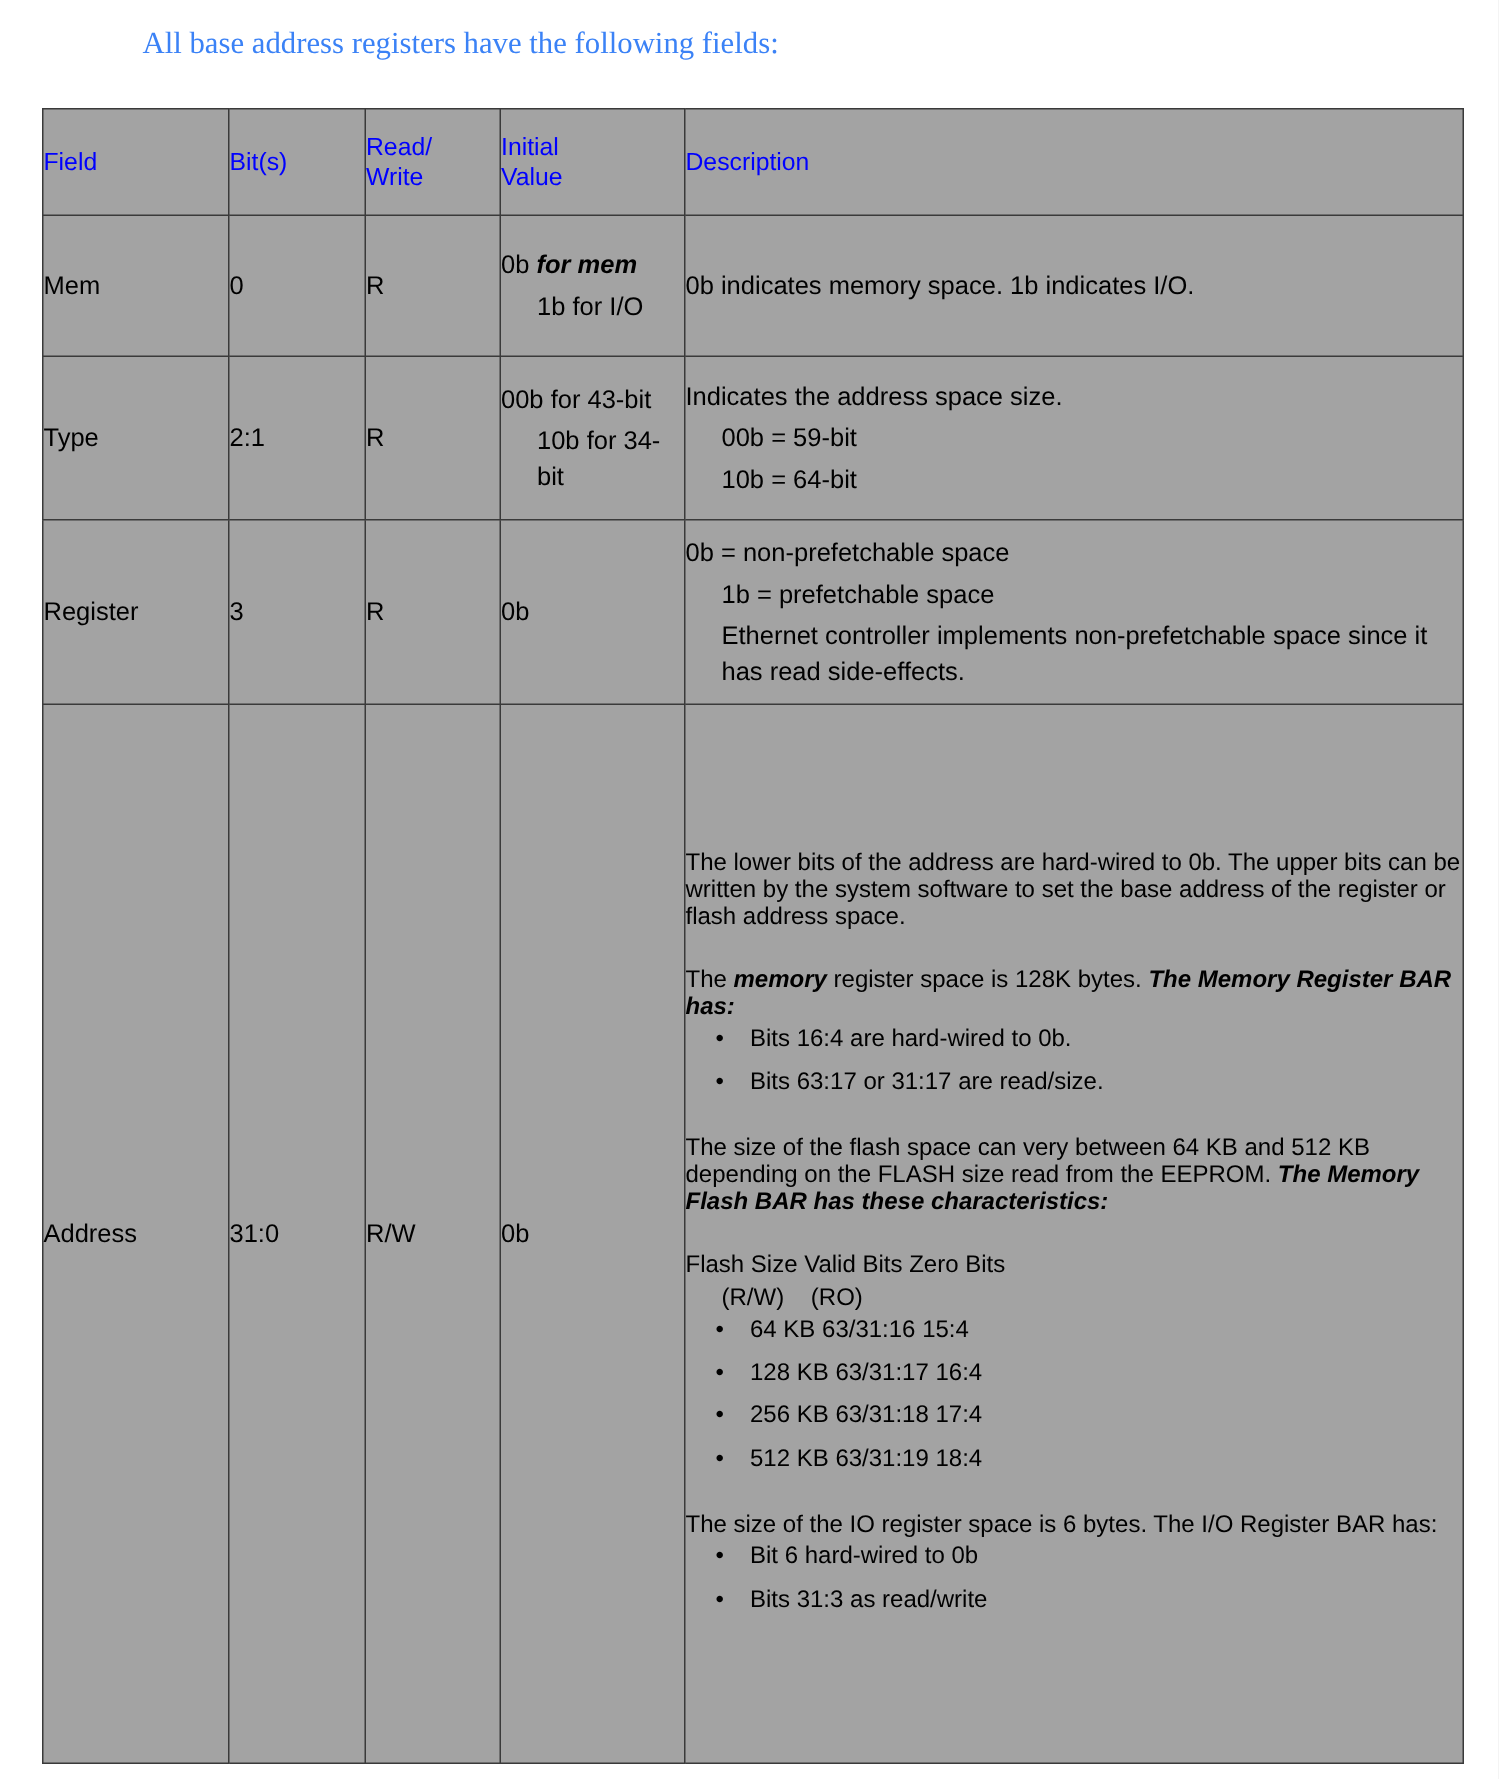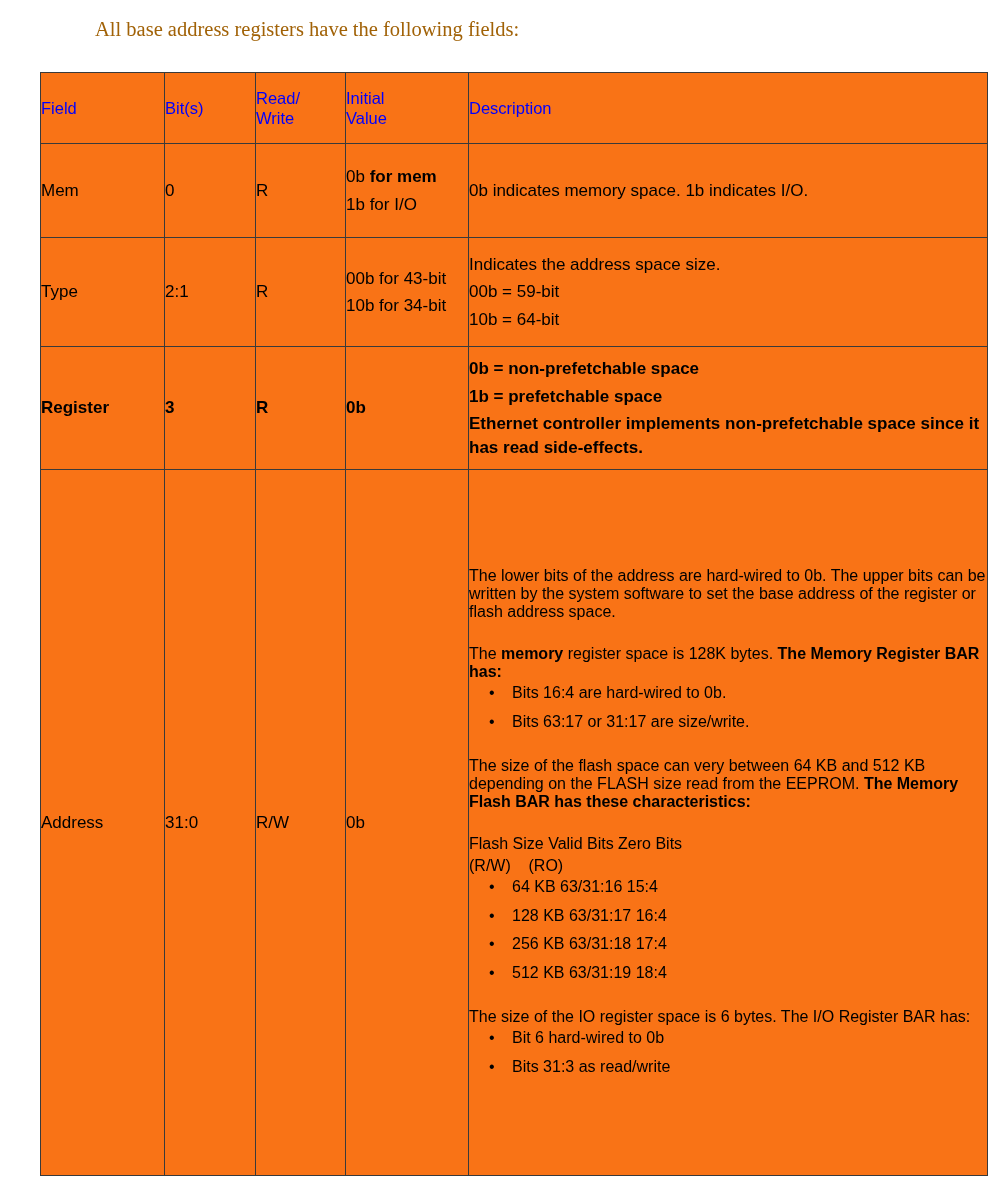--- a/index.html
+++ b/index.html
@@ -22,33 +22,33 @@
   }
 
   
   .intro {
     position: absolute;
     left: 95px;
     top: 16px;
     font-family: "Liberation Serif", serif;
     font-size: 20.5px;
     line-height: 26px;
-    color: #a16207;
+    color: #3b82f6;
     white-space: nowrap;
   }
 
   
   .bar-table {
     position: absolute;
-    left: 40px;
+    left: 28px;
     top: 72px;
     width: 947px;
     border-collapse: collapse;
     table-layout: fixed;
-    background: #f97316;
+    background: #a3a3a3;
     padding-left: 20px;
   }
   .bar-table td, .bar-table th {
     border: 1.3px solid #3a3a3a;
     padding: 0;
     vertical-align: middle;
     text-align: left;
     font-weight: normal;
   }
 
@@ -74,27 +74,27 @@
   .cell {
     padding: 10px 10px 10px 11px;
     font-size: 17px;
     line-height: 23.5px;
   }
   .cell-mid { vertical-align: middle; }
   .cell-top { vertical-align: top; }
 
   .row-mem td    { height: 93px; }
   .row-type td   { height: 108px; }
-  .row-pref td   { height: 122px; font-weight: bold; }
+  .row-pref td   { height: 122px; }
   .row-addr td   { height: 705px; }
 
   .p { margin: 0; }
-  .p + .p { margin-top: 4px; }
-
-  .bi { font-weight: bold; }
+  .p + .p { margin-top: 4px; margin-left: 24px; }
+
+  .bi { font-weight: bold; font-style: italic; }
 
   
   ul.b {
     margin: 0;
     padding: 0;
     list-style: none;
   }
   ul.b li {
     position: relative;
     padding-left: 43px;
@@ -193,21 +193,21 @@
         <td class="cell-top desc-block">
 
           <p class="p">The lower bits of the address are hard-wired to 0b. The upper bits can be written by the system software to set the base address of the register or flash address space.</p>
 
           <div class="gap-md"></div>
 
           <p class="p"><span>The </span><span class="bi">memory</span><span> register space is 128K bytes. </span><span class="bi">The Memory Register BAR has:</span></p>
 
           <ul class="b">
             <li><span class="bullet">•</span><span>Bits 16:4 are hard-wired to 0b.</span></li>
-            <li><span class="bullet">•</span><span>Bits 63:17 or 31:17 are size/write.</span></li>
+            <li><span class="bullet">•</span><span>Bits 63:17 or 31:17 are read/size.</span></li>
           </ul>
 
           <div class="gap-md"></div>
 
           <p class="p"><span>The size of the flash space can very between 64 KB and 512 KB depending on the FLASH size read from the EEPROM. </span><span class="bi">The Memory Flash BAR has these characteristics:</span></p>
 
           <div class="gap-md"></div>
 
           <p class="p">Flash Size Valid Bits Zero Bits</p>
           <p class="p nowrapish">(R/W)    (RO)</p>

